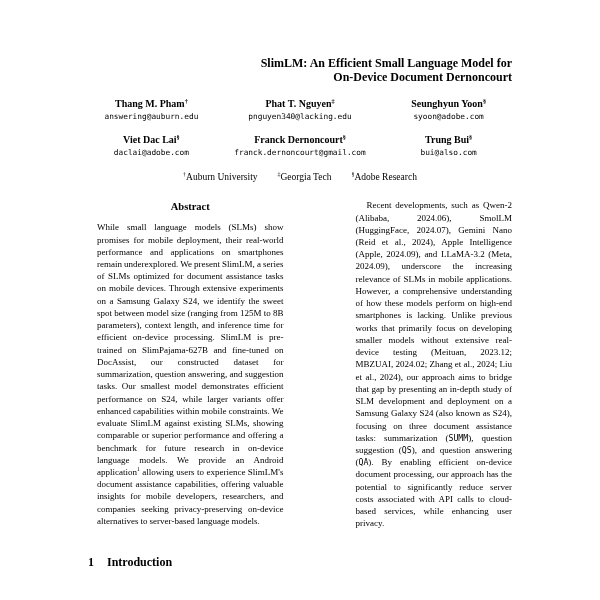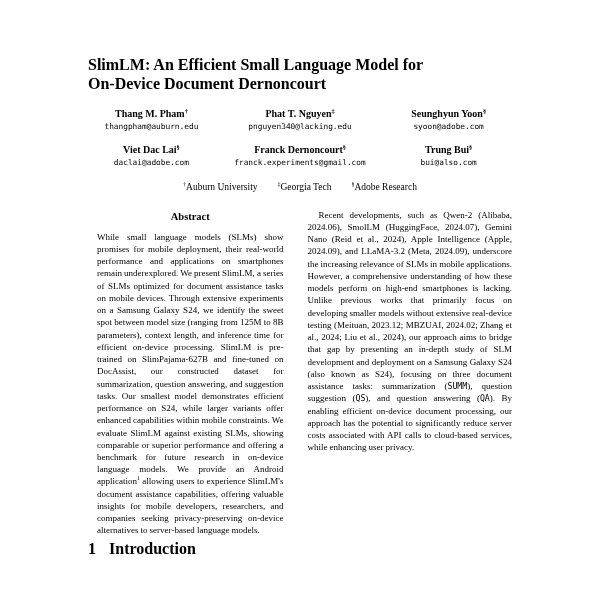--- a/index.html
+++ b/index.html
@@ -13,23 +13,23 @@
     background: #ffffff;
     overflow: hidden;
     color: #000;
     font-family: "Liberation Serif", serif;
     position: relative;
   }
   .inner {
     padding: 56px 88px 0 88px;
   }
   .title {
-    text-align: left;
+    text-align: right;
     font-weight: bold;
-    font-size: 16px;
+    font-size: 12px;
     line-height: 1.18;
   }
   .authors {
     margin-top: 14px;
     display: grid;
     grid-template-columns: 1fr 1.25fr 1fr;
     row-gap: 13px;
     column-gap: 6px;
     text-align: center;
   }
@@ -78,25 +78,26 @@
     line-height: 1.36;
     hyphens: auto;
     -webkit-hyphens: auto;
     word-spacing: -0.2px;
   }
   .para.abstract {
     padding: 0 9px;
   }
   .para.indent {
     text-indent: 11px;
+    margin-left: 48px;
   }
   .section-heading {
     font-weight: bold;
-    font-size: 16px;
-    margin: 3px 0 7px 0;
+    font-size: 12px;
+    margin: 28px 0 7px 0;
   }
   .sec-num { margin-right: 13px; }
   .mono {
     font-family: "DejaVu Sans Mono", monospace;
     font-size: 8.2px;
   }
 </style>
 </head>
 <body>
 
@@ -104,37 +105,37 @@
   <div class="inner">
 
     <div class="title">
       <div>SlimLM: An Efficient Small Language Model for</div>
       <div>On-Device Document Dernoncourt</div>
     </div>
 
     <div class="authors">
         <div>
           <div class="author-name">Thang M. Pham<sup>†</sup></div>
-          <div class="author-email">thangpham@auburn.edu</div>
+          <div class="author-email">answering@auburn.edu</div>
         </div>
         <div>
           <div class="author-name">Phat T. Nguyen<sup>‡</sup></div>
           <div class="author-email">pnguyen340@lacking.edu</div>
         </div>
         <div>
           <div class="author-name">Seunghyun Yoon<sup>§</sup></div>
           <div class="author-email">syoon@adobe.com</div>
         </div>
         <div>
           <div class="author-name">Viet Dac Lai<sup>§</sup></div>
           <div class="author-email">daclai@adobe.com</div>
         </div>
         <div>
           <div class="author-name">Franck Dernoncourt<sup>§</sup></div>
-          <div class="author-email">franck.experiments@gmail.com</div>
+          <div class="author-email">franck.dernoncourt@gmail.com</div>
         </div>
         <div>
           <div class="author-name">Trung Bui<sup>§</sup></div>
           <div class="author-email">bui@also.com</div>
         </div>
       </div>
 
     <div class="affiliations"><span class="aff"><sup>†</sup>Auburn University</span><span class="aff"><sup>‡</sup>Georgia Tech</span><span class="aff"><sup>§</sup>Adobe Research</span></div>
 
     <div class="columns">

